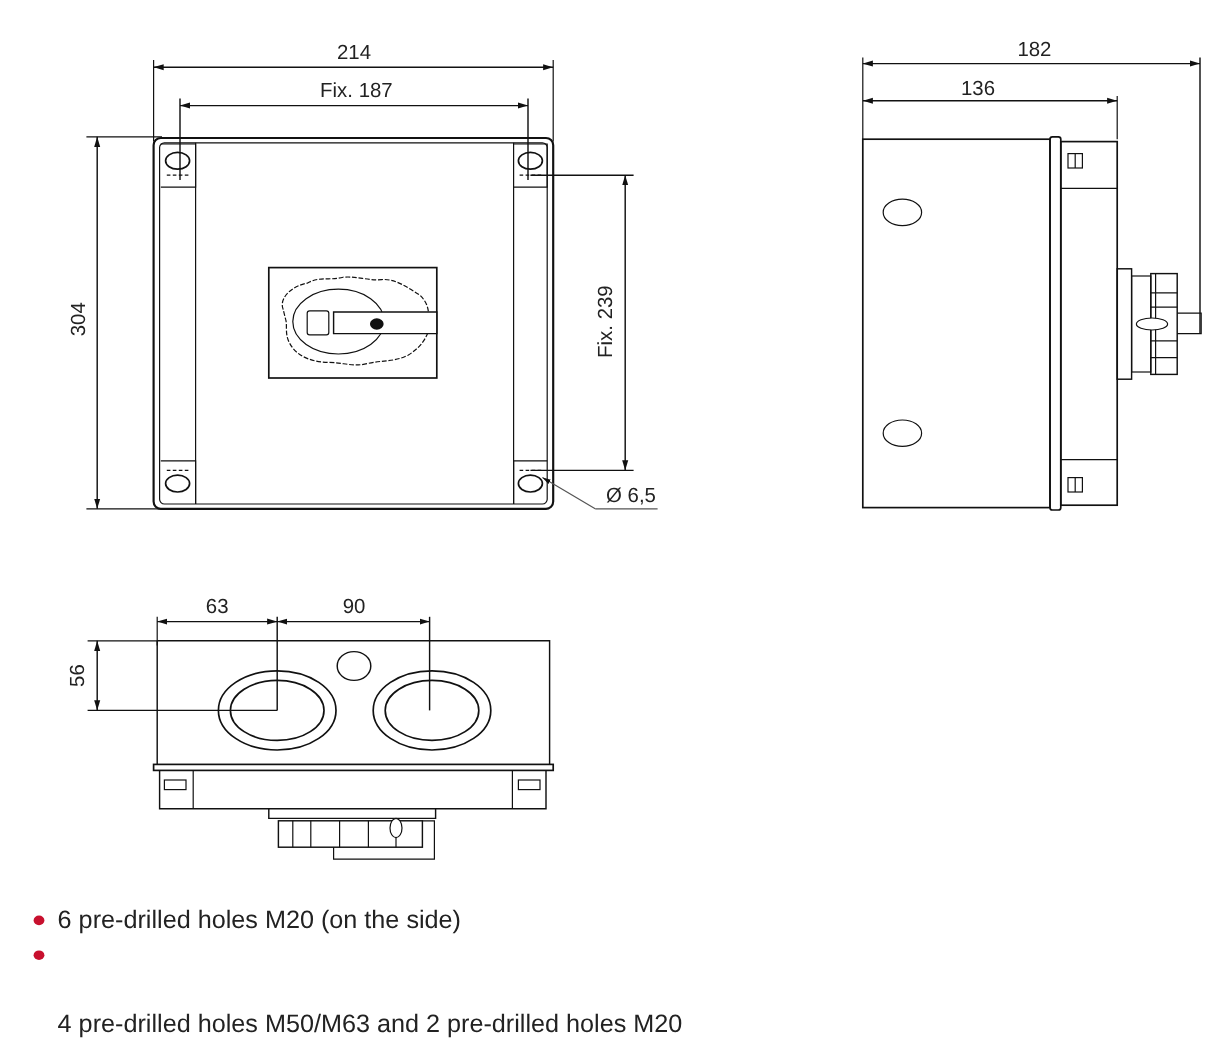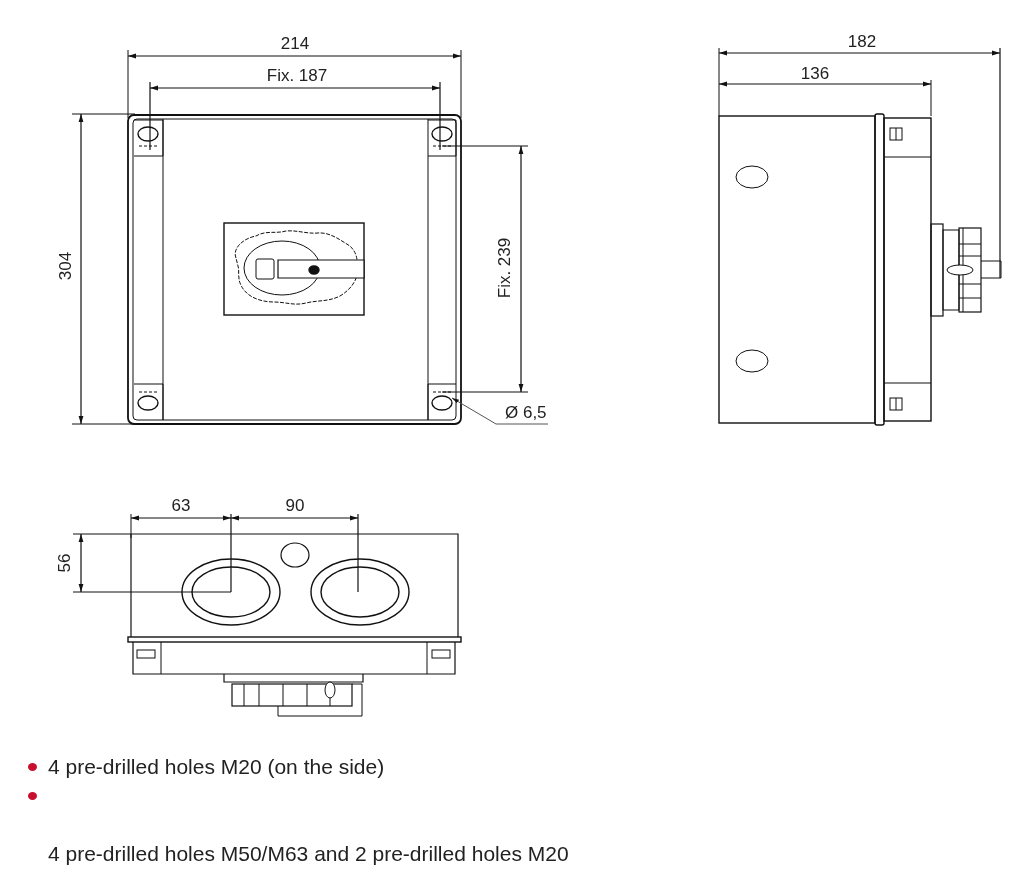--- a/index.html
+++ b/index.html
@@ -148,21 +148,21 @@
     <ellipse cx="330" cy="690" rx="5" ry="8" stroke-width="1" fill="#fff"></ellipse>
   </g>
   <text class="dim" x="181" y="511" text-anchor="middle">63</text>
   <text class="dim" x="295" y="511" text-anchor="middle">90</text>
   <text class="dim" transform="translate(70,563) rotate(-90)" text-anchor="middle">56</text>
 </svg>
 
 <ul class="notes">
   <li>
     <span class="bullet"></span>
-    <span>4 pre-drilled holes M20 (on the side)</span>
+    <span>6 pre-drilled holes M20 (on the side)</span>
   </li>
   <li style="white-space: pre-line;">
     <span class="bullet"></span>
     <span>4 pre-drilled holes M50/M63 and 2 pre-drilled holes M20
 (top and bottom)</span>
   </li>
 
 </ul>
 
 </body></html>

